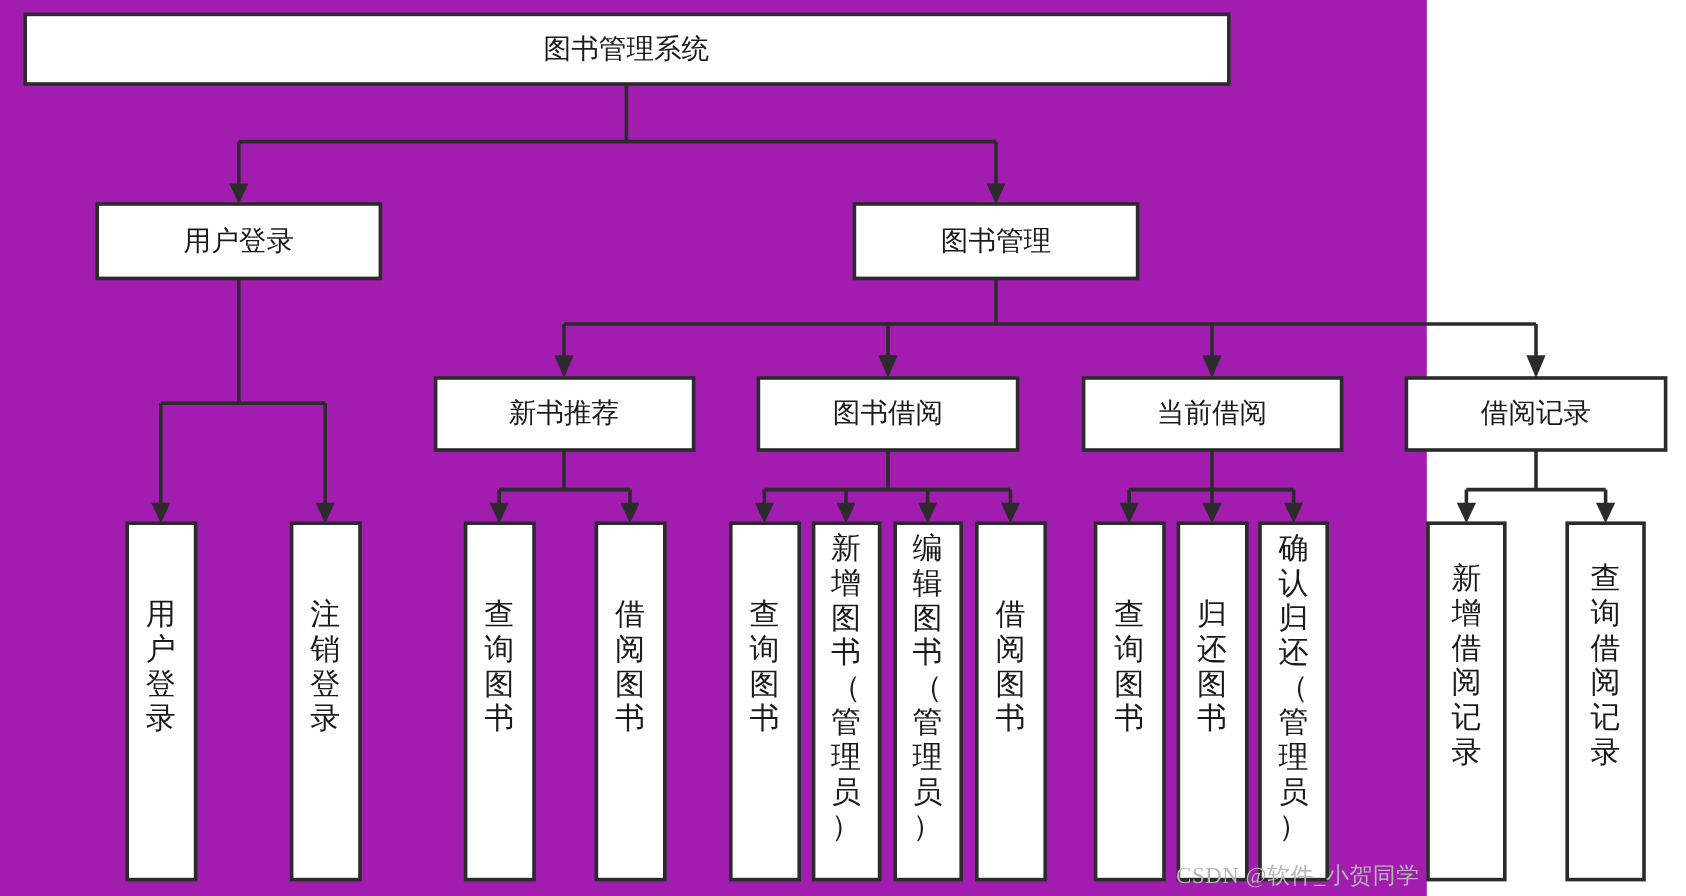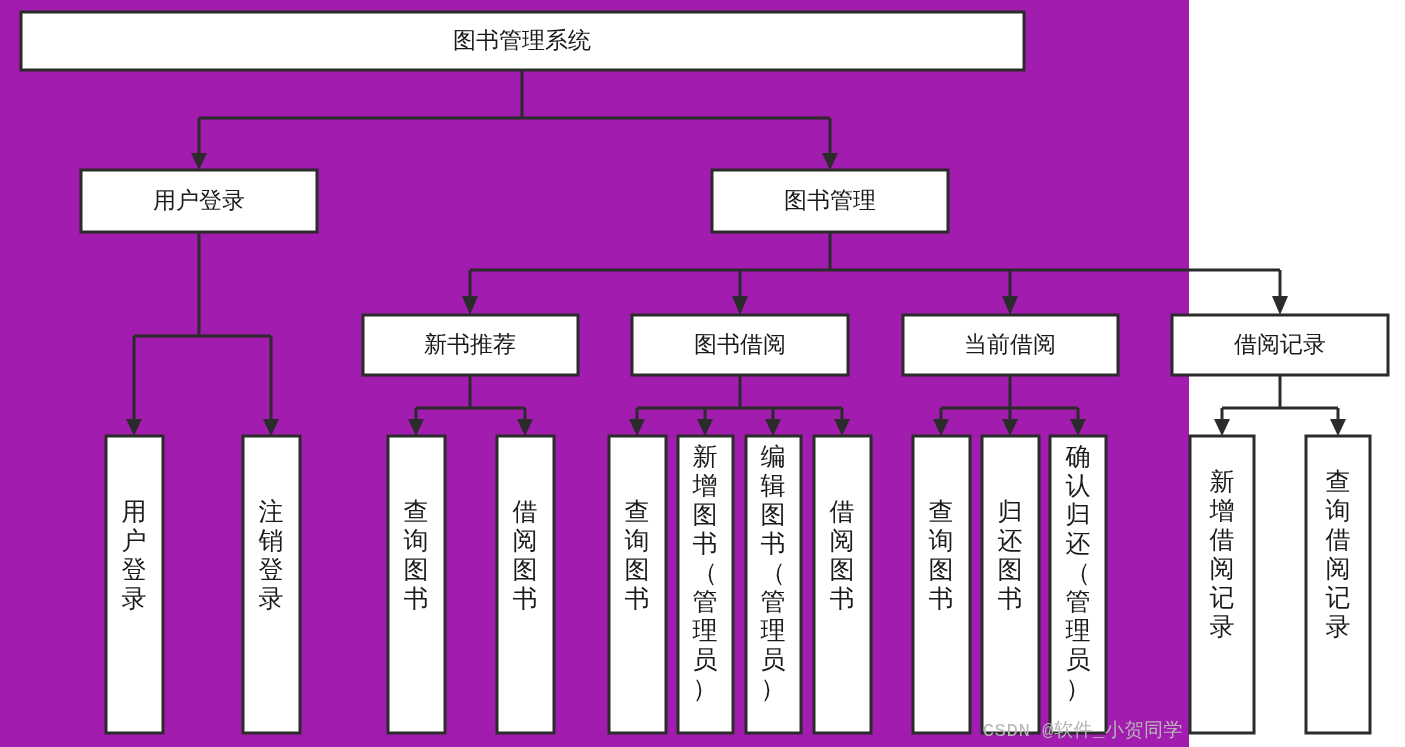--- a/index.html
+++ b/index.html
@@ -17,21 +17,21 @@
     fill:#1a1a1a;font-size:23px;
     dominant-baseline:middle;text-anchor:middle;
   }
   .vnode-label{
     font-family:"Liberation Sans","DejaVu Sans",sans-serif;
     fill:#1a1a1a;font-size:25px;
     text-anchor:middle;
   }
   .watermark{
     position:absolute;right:6px;bottom:4px;
-    font-family:Liberation Mono, monospace;
+    font-family:Liberation Serif, serif;
     font-size:19px;color:#b6b6b6;white-space:nowrap;
     letter-spacing:.5px;
   }
 </style>
 </head>
 <body>
 
 <div id="diagram-root">
 
   <svg class="diagram" viewBox="0 0 1405 747">

